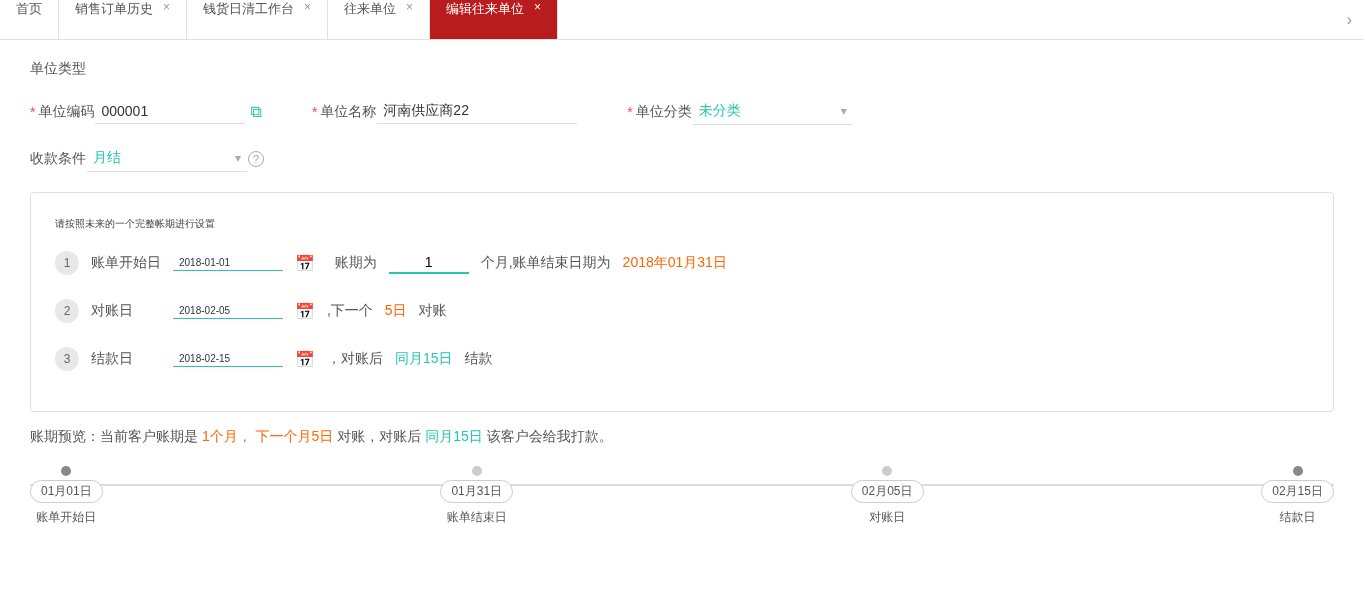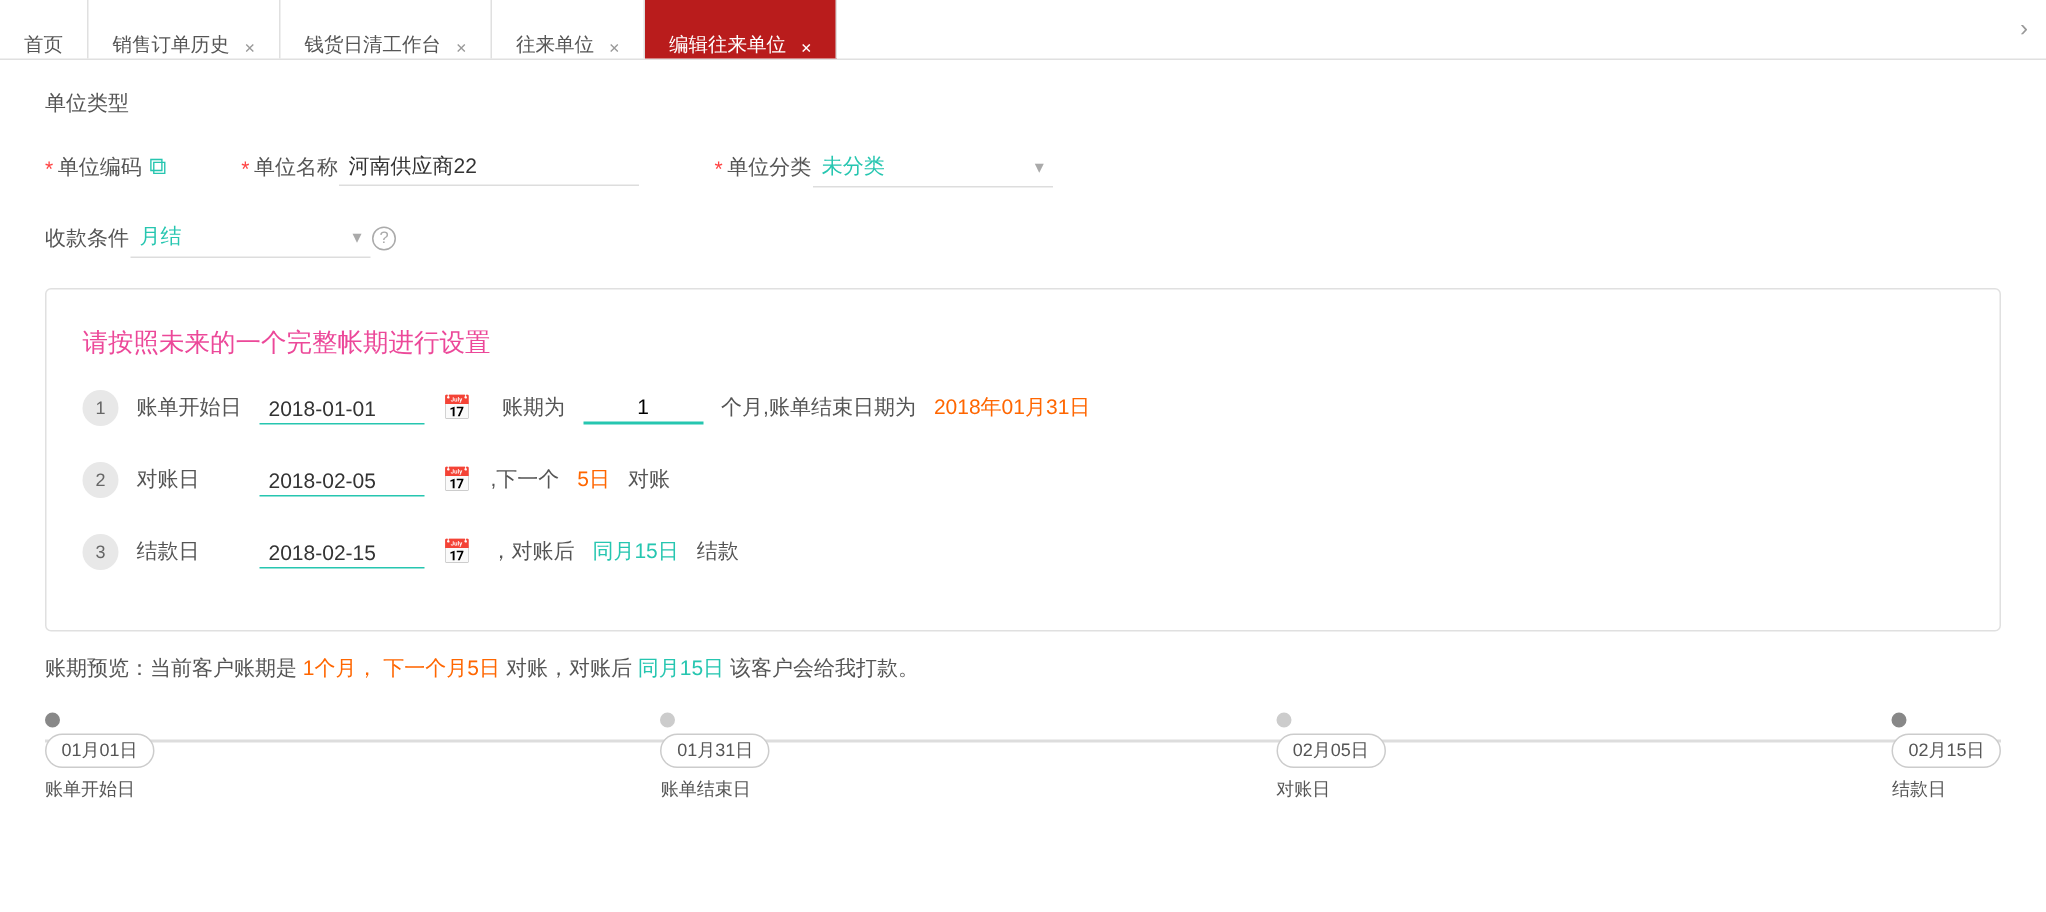--- a/index.html
+++ b/index.html
@@ -9,21 +9,21 @@
     .tab-bar {
       display: flex;
       align-items: center;
       background: #fff;
       border-bottom: 1px solid #e0e0e0;
       height: 40px;
       padding: 0;
     }
     .tab {
       display: flex;
-      align-items: flex-end;
+      align-items: flex-start;
       height: 100%;
       padding: 0 16px;
       font-size: 13px;
       color: #555;
       cursor: pointer;
       border-right: 1px solid #e0e0e0;
       white-space: nowrap;
       gap: 6px;
     }
     .tab.active {
@@ -168,22 +168,22 @@
 
     
     .panel {
       border: 1px solid #e0e0e0;
       border-radius: 4px;
       padding: 24px 24px 16px 24px;
       margin-bottom: 16px;
     }
 
     .panel-title {
-      font-size: 17px;
-      color: #ec4899;
+      font-size: 10px;
+      color: #404040;
       margin-bottom: 20px;
     }
 
     
     .settings-row {
       display: flex;
       align-items: center;
       margin-bottom: 24px;
       gap: 12px;
     }
@@ -201,21 +201,21 @@
     }
     .row-label {
       color: #555;
       width: 70px;
       flex-shrink: 0;
     }
     .row-date-input {
       border: none;
       border-bottom: 1px solid #26c6b0;
       padding: 2px 6px;
-      font-size: 14px;
+      font-size: 10px;
       color: #333;
       width: 110px;
       outline: none;
       background: transparent;
     }
     .row-desc {
       color: #555;
     }
     .highlight-orange { color: #f60; text-align: center; }
     .highlight-teal { color: #26c6b0; }
@@ -254,20 +254,21 @@
     .timeline-points {
       position: relative;
       width: 100%;
       display: flex;
       justify-content: space-between;
       align-items: flex-start;
     }
     .timeline-point {
       display: flex;
       flex-direction: column;
+      align-items: center;
       position: relative;
       z-index: 1;
     }
     .tl-dot {
       width: 10px;
       height: 10px;
       border-radius: 50%;
       background: #ccc;
       border: 2px solid #ccc;
       margin-bottom: 4px;
@@ -321,20 +322,21 @@
   <div class="form-row">
     <div class="field-group">
       <span class="field-label">单位类型</span>
     </div>
   </div>
 
   <div class="form-row">
     <div class="field-group">
       <span class="required-star">*</span>
       <span class="field-label">单位编码</span>
+      <input type="text" class="text-input" value="000001" style="">
       <span class="copy-icon">⧉</span>
     </div>
     <div class="field-group">
       <span class="required-star">*</span>
       <span class="field-label">单位名称</span>
       <input type="text" class="text-input input-wide" value="河南供应商22" style="">
     </div>
     <div class="field-group">
       <span class="required-star">*</span>
       <span class="field-label">单位分类</span>

